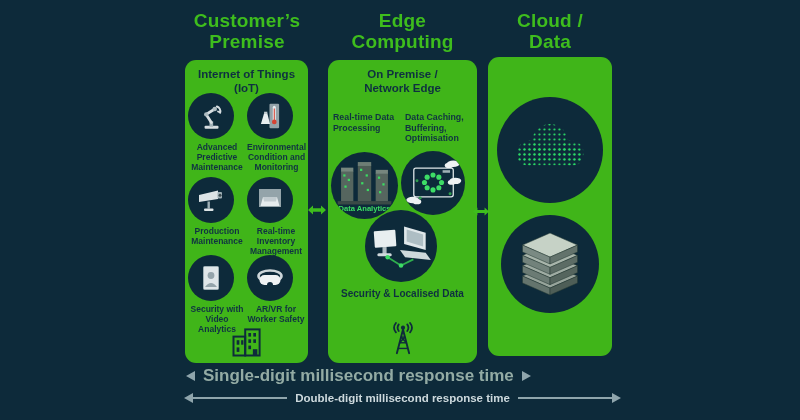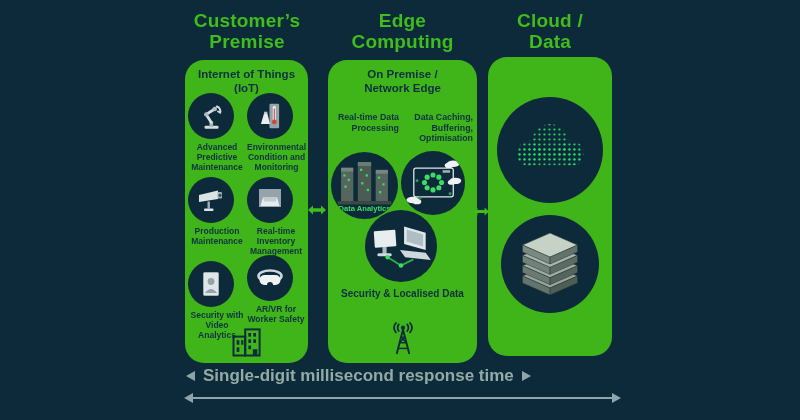--- a/index.html
+++ b/index.html
@@ -11,21 +11,21 @@
   }
   .col-title{
     position:absolute;top:10px;text-align:center;
     color:#3ebd1d;font-weight:bold;font-size:19px;line-height:1.13;
     letter-spacing:.2px;
   }
   #title1{left:191px;width:112px;}
   #title2{left:347px;width:111px;}
   #title3{left:494px;width:112px;}
 
-  .panel{position:absolute;background:#40b519;border-radius:19px;}
+  .panel{position:absolute;background:#40b519;border-radius:11px;}
   #panel1{left:185px;top:60px;width:123px;height:303px;}
   #panel2{left:328px;top:60px;width:149px;height:303px;}
   #panel3{left:488px;top:57px;width:124px;height:299px;}
 
   .panel-heading{
     position:absolute;top:8px;left:0;right:0;text-align:center;
     color:#0e3040;font-weight:bold;font-size:11.5px;line-height:1.18;
   }
   #panel1 .panel-heading{padding:0 10px;}
   #panel2 .panel-heading{padding:0 24px;}
@@ -35,26 +35,26 @@
   .iot-circle{
     width:46px;height:46px;border-radius:50%;background:#0d2a3a;
     display:flex;align-items:center;justify-content:center;flex:0 0 auto;
   }
   .iot-label{
     margin-top:3px;text-align:center;color:#103342;font-weight:bold;
     font-size:8.5px;line-height:1.18;
   }
   #cell0{left:3px;top:33px;}  #cell1{left:62px;top:33px;}
   #cell2{left:3px;top:117px;} #cell3{left:62px;top:117px;}
-  #cell4{left:3px;top:201px;} #cell5{left:62px;top:195px;}
+  #cell4{left:3px;top:195px;} #cell5{left:62px;top:195px;}
   .premise-footer-icon{position:absolute;left:0;right:0;top:266px;display:flex;justify-content:center;}
 
   
   .edge-label{
-    position:absolute;top:52px;text-align:right;color:#103342;
+    position:absolute;top:52px;text-align:left;color:#103342;
     font-weight:bold;font-size:8.8px;line-height:1.2;
   }
   #edge-label-left{left:5px;width:66px;}
   #edge-label-right{left:77px;width:68px;}
   .edge-circle{position:absolute;border-radius:50%;background:#0d2a3a;overflow:hidden;}
   #edge-circle-analytics{left:3px;top:92px;width:67px;height:67px;}
   #edge-circle-caching{left:73px;top:91px;width:64px;height:64px;}
   #edge-circle-security{left:37px;top:150px;width:72px;height:72px;}
   .edge-analytics-text{
     position:absolute;left:0;right:0;bottom:5px;text-align:center;
@@ -354,17 +354,18 @@
   <div class="resp-row" id="resp1">
     <div class="head-l"></div>
     <div class="shaft"></div>
     <span class="resp-text">Single-digit millisecond response time</span>
     <div class="shaft"></div>
     <div class="head-r"></div>
   </div>
   <div class="resp-row" id="resp2">
     <div class="head-l"></div>
     <div class="shaft"></div>
+    <span class="resp-text">Double-digit millisecond response time</span>
     <div class="shaft"></div>
     <div class="head-r"></div>
   </div>
 
 </div>
 
 </body></html>

